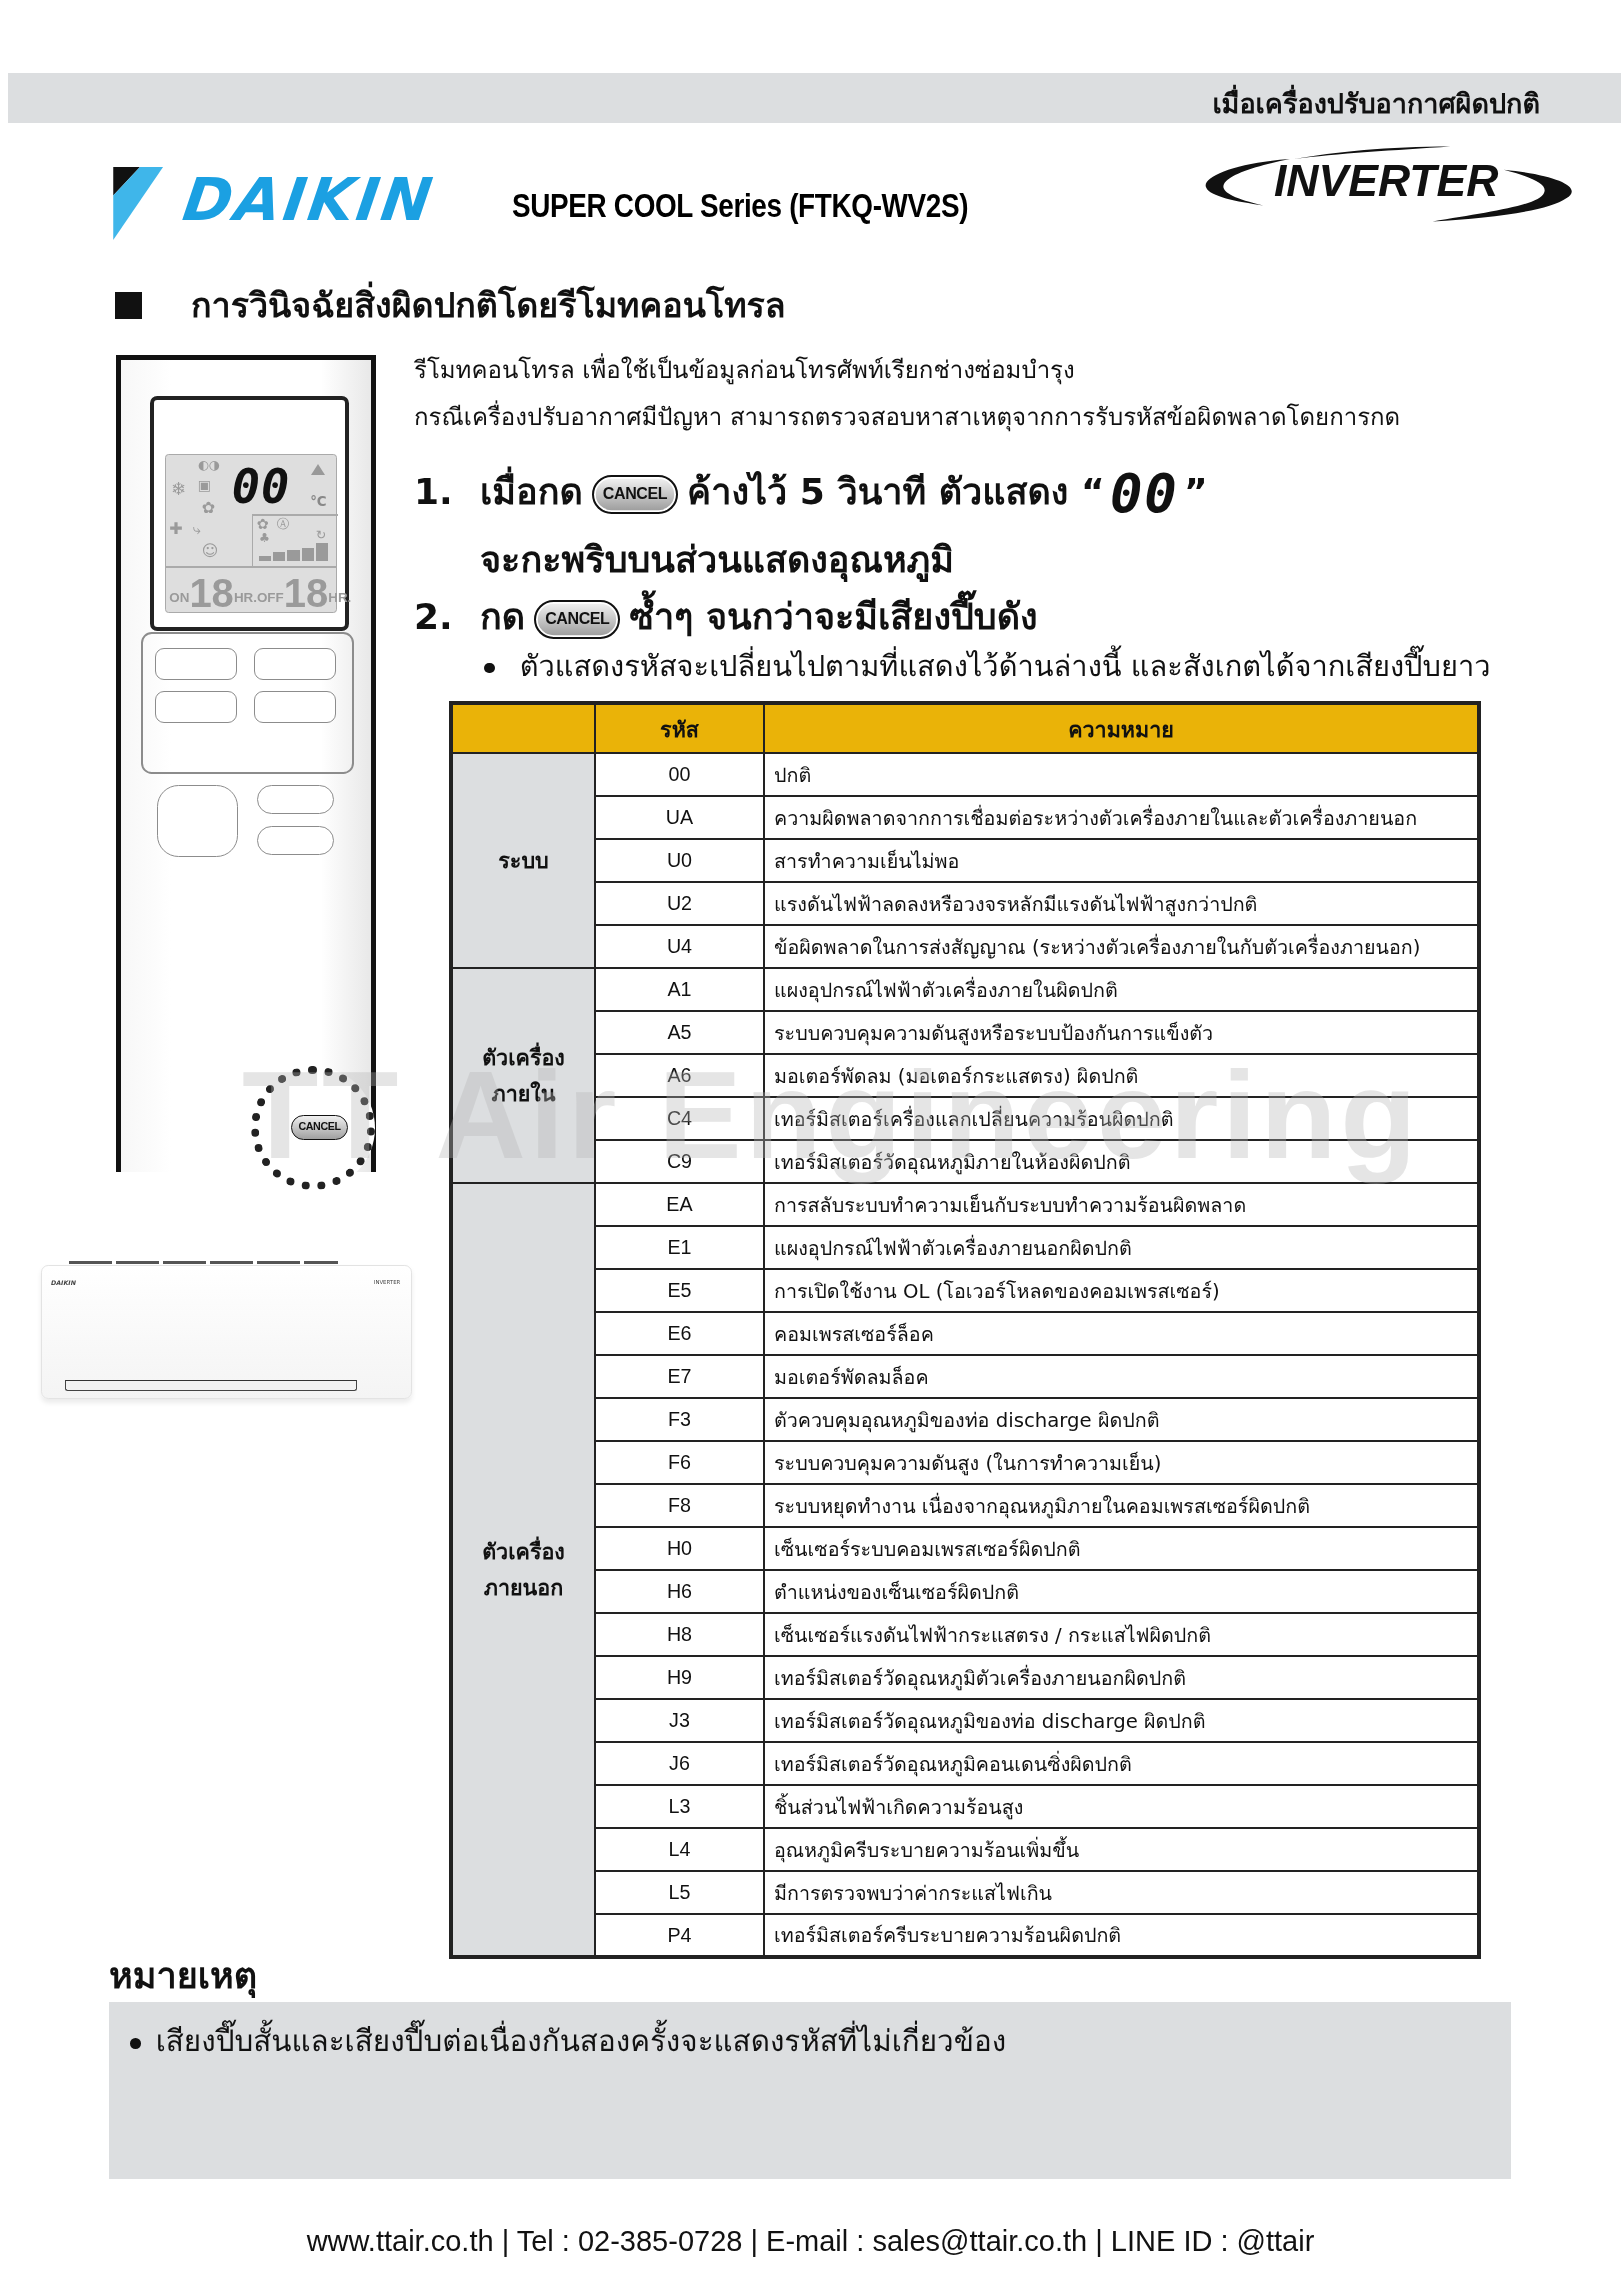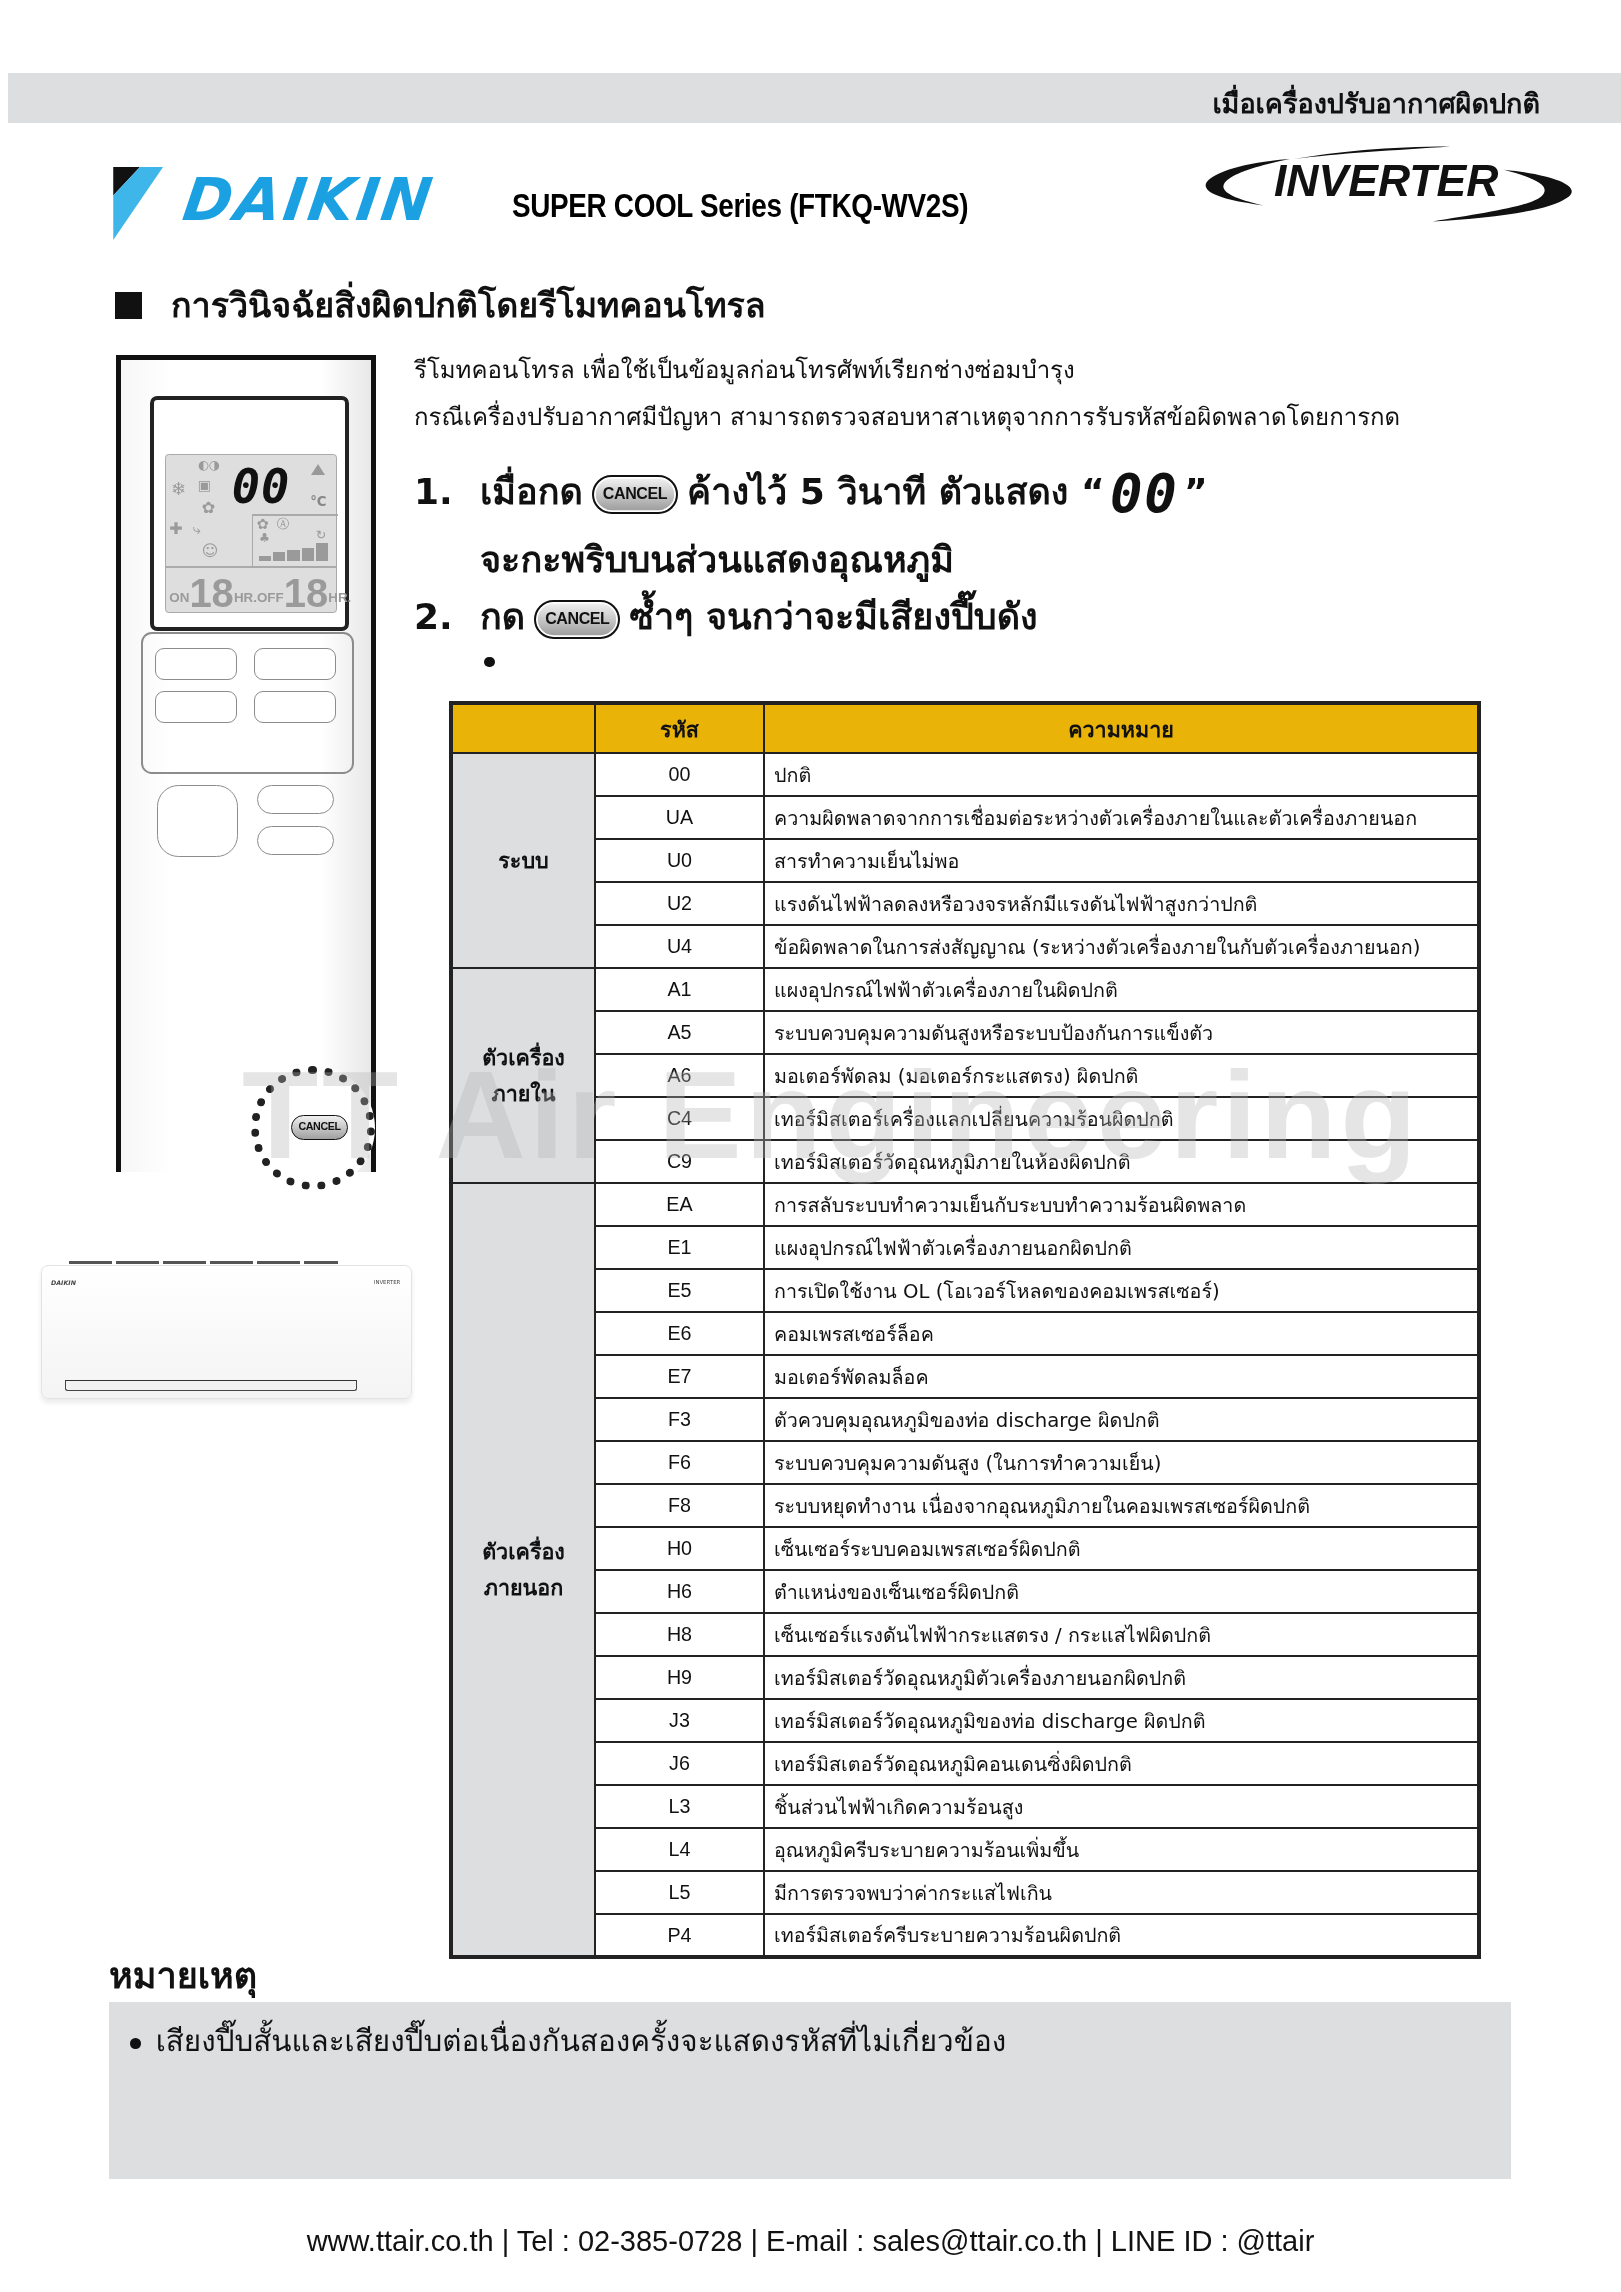--- a/index.html
+++ b/index.html
@@ -7,21 +7,21 @@
   body { position: relative; font-family: "DejaVu Sans", "Liberation Sans", sans-serif; color: #111; }
 
   .topbar { position: absolute; left: 8px; top: 65px; width: 1614px; height: 50px; background: #dcdee0; margin-top: 8px; }
   .topbar-text { position: absolute; right: 82px; top: 9px; font-size: 27px; font-weight: bold; color: #111; }
 
   .daikin-mark { position: absolute; left: 113px; top: 167px; width: 77px; height: 73px; }
   .daikin-word { position: absolute; left: 184px; top: 165px; font-family: "DejaVu Sans", sans-serif; font-weight: bold; font-style: italic; font-size: 59px; letter-spacing: 2.7px; color: #1ba0e2; transform: skewX(-8deg); }
   .series { position: absolute; left: 512px; top: 186px; font-family: "Liberation Sans", sans-serif; font-weight: bold; font-size: 34px; color: #000; transform: scaleX(0.82); transform-origin: left center; letter-spacing: -0.4px; }
   .inverter { position: absolute; left: 1200px; top: 143px; width: 376px; height: 82px; }
 
-  .section-title { position: absolute; left: 115px; top: 278px; display: flex; align-items: center; }
+  .section-title { position: absolute; left: 115px; top: 278px; display: flex; align-items: center; gap: 20px; }
   .section-square { width: 27px; height: 27px; background: #111; margin-right: 29px; }
   .section-text { font-size: 34px; font-weight: bold; color: #111; }
 
   .intro { position: absolute; left: 414px; top: 347px; width: 1075px; font-size: 24px; line-height: 47px; color: #111; }
 
   .step { position: absolute; left: 414px; font-size: 36px; font-weight: bold; color: #111; line-height: 66px; }
   .step .num { display: inline-block; width: 66px; }
   .step .indent { padding-left: 66px; }
   .step1 { top: 459px; }
   .step2 { top: 584px; }
@@ -118,21 +118,21 @@
   <div>
     <span class="num">1.</span><span>เมื่อกด</span><span class="cancel-pill">CANCEL</span><span>ค้างไว้ 5 วินาที ตัวแสดง “</span><span class="seg-00">00</span><span>”</span>
   </div>
   <div class="indent">จะกะพริบบนส่วนแสดงอุณหภูมิ</div>
 </div>
 
 <div class="step step2">
   <span class="num">2.</span><span>กด</span><span class="cancel-pill">CANCEL</span><span>ซ้ำๆ จนกว่าจะมีเสียงปี๊บดัง</span>
 </div>
 <div class="bullet-line">
-  <span class="dot"></span>
+  <span class="dot"></span><span>ตัวแสดงรหัสจะเปลี่ยนไปตามที่แสดงไว้ด้านล่างนี้ และสังเกตได้จากเสียงปี๊บยาว</span>
 </div>
 
 <div class="remote">
   <div class="screen-frame">
     <div class="lcd">
       <span class="lcd-icon" style="left:32px;top:1.8px;font-size:12.5px;">◐◑</span>
       <span class="lcd-icon" style="left:5.4px;top:23px;">❄</span>
       <span class="lcd-icon" style="left:32px;top:21.5px;font-size:14.3px;">▣</span>
       <span class="lcd-icon" style="left:36px;top:43px;font-size:16px;">✿</span>
       <span class="lcd-icon" style="left:3.6px;top:64px;font-size:16px;">✚</span>

